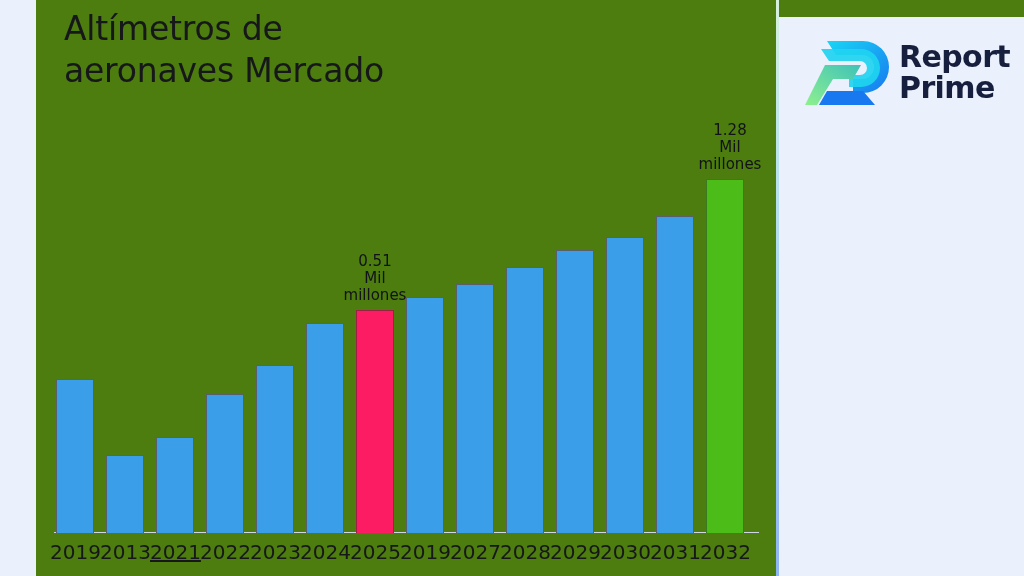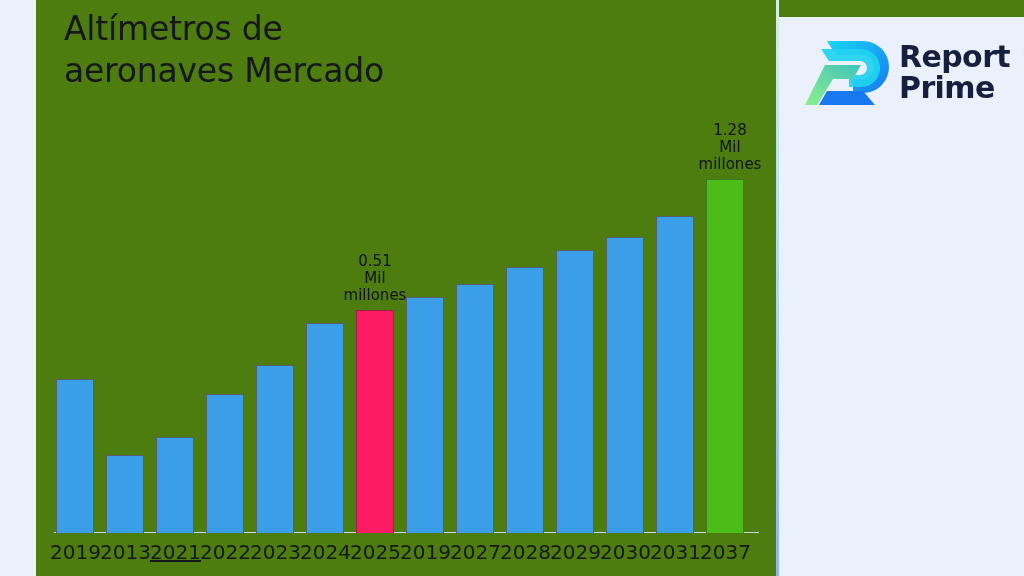--- a/index.html
+++ b/index.html
@@ -221,21 +221,21 @@
         <div class="tick" style="left: 164px;">2022</div>
         <div class="tick" style="left: 214px;">2023</div>
         <div class="tick" style="left: 264px;">2024</div>
         <div class="tick" style="left: 314px;">2025</div>
         <div class="tick" style="left: 364px;">2019</div>
         <div class="tick" style="left: 414px;">2027</div>
         <div class="tick" style="left: 464px;">2028</div>
         <div class="tick" style="left: 514px;">2029</div>
         <div class="tick" style="left: 564px;">2030</div>
         <div class="tick" style="left: 614px;">2031</div>
-        <div class="tick" style="left: 664px;">2037</div>
+        <div class="tick" style="left: 664px;">2032</div>
       </div>
   </div>
 
   <div id="divider"></div>
 
   <div id="right-panel">
 
     <div id="logo">
       <span id="logo-mark">
         <svg viewBox="0 0 84 74" width="84" height="74" aria-hidden="true">

